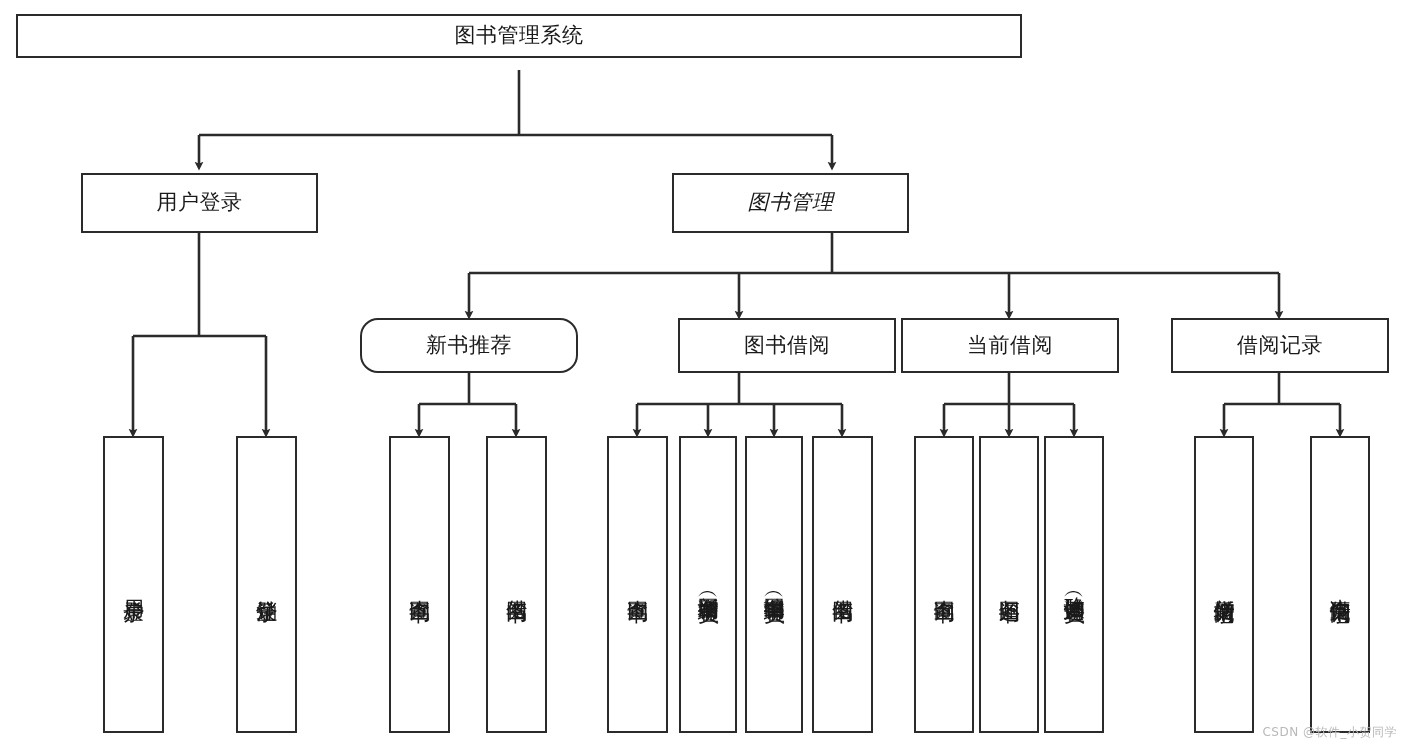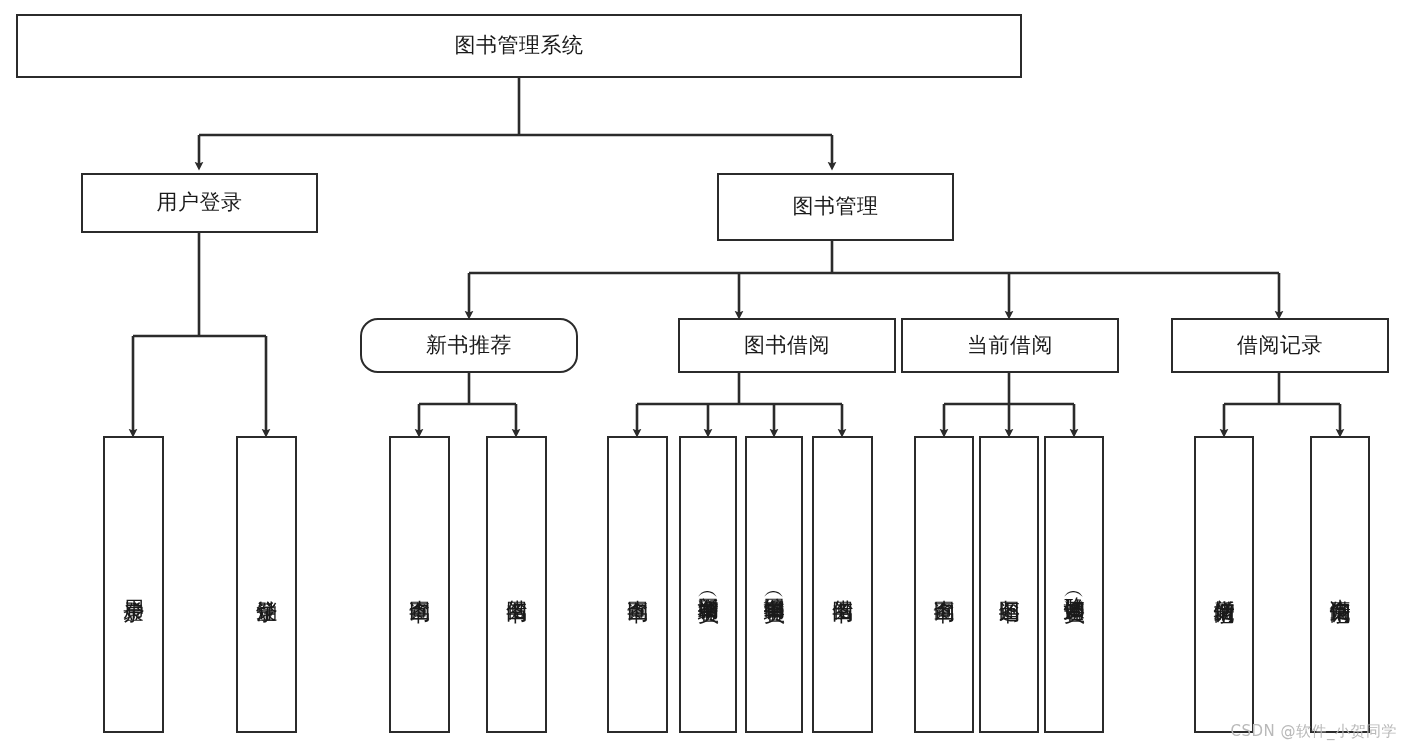--- a/index.html
+++ b/index.html
@@ -53,21 +53,21 @@
   }
   .node-v .vtext {
     writing-mode: vertical-rl;
     text-orientation: upright;
     display: block;
   }
   #watermark {
     position: absolute;
     right: 8px;
     bottom: 6px;
-    font-size: 15px;
+    font-size: 12px;
     color: #b9b9b9;
     white-space: nowrap;
     letter-spacing: 0.5px;
   }
 </style>
 </head>
 <body>
 
 <div id="diagram-root">
 
@@ -117,28 +117,28 @@
       <path d="M1009,404 L1009,433" marker-end="url(#arrow)"></path>
       <path d="M1074,404 L1074,433" marker-end="url(#arrow)"></path>
 
       <path d="M1279,373 L1279,404"></path>
       <path d="M1224,404 L1340,404"></path>
       <path d="M1224,404 L1224,433" marker-end="url(#arrow)"></path>
       <path d="M1340,404 L1340,433" marker-end="url(#arrow)"></path>
     </g>
   </svg>
 
-  <div class="node node-h" style="left:16px; top:14px; width:1006px; height:64px;">
+  <div class="node node-h" style="left:16px; top:14px; width:1006px; height:44px;">
     <span>图书管理系统</span>
   </div>
 
   <div class="node node-h" style="left:81px; top:173px; width:237px; height:60px;">
     <span>用户登录</span>
   </div>
-  <div class="node node-h" style="left:717px; top:173px; width:237px; height:68px;">
+  <div class="node node-h" style="left:672px; top:173px; width:237px; height:60px;font-style:italic;">
     <span>图书管理</span>
   </div>
 
   <div class="node node-h" style="left:360px; top:318px; width:218px; height:55px;border-radius:18px;">
     <span>新书推荐</span>
   </div>
   <div class="node node-h" style="left:631px; top:318px; width:218px; height:55px;margin-left:47px;">
     <span>图书借阅</span>
   </div>
   <div class="node node-h" style="left:901px; top:318px; width:218px; height:55px;">

